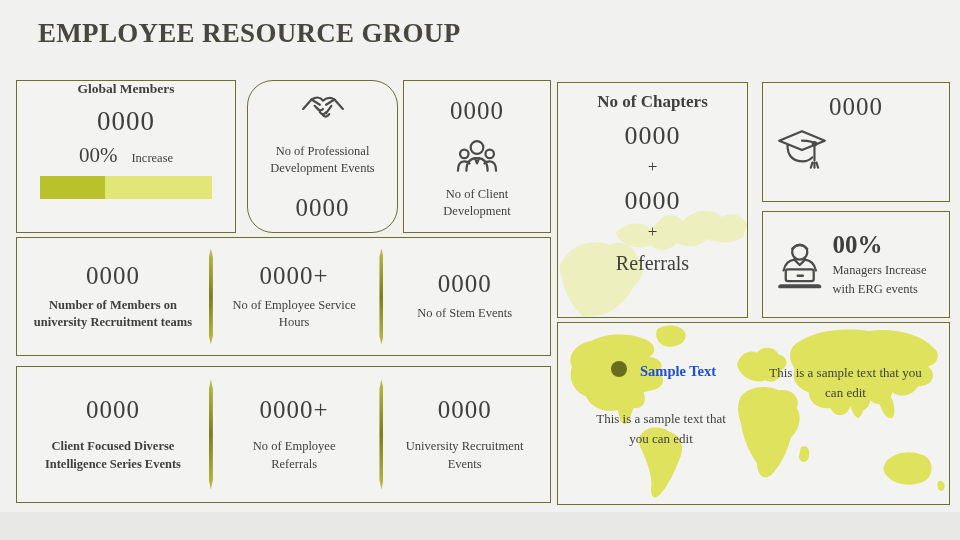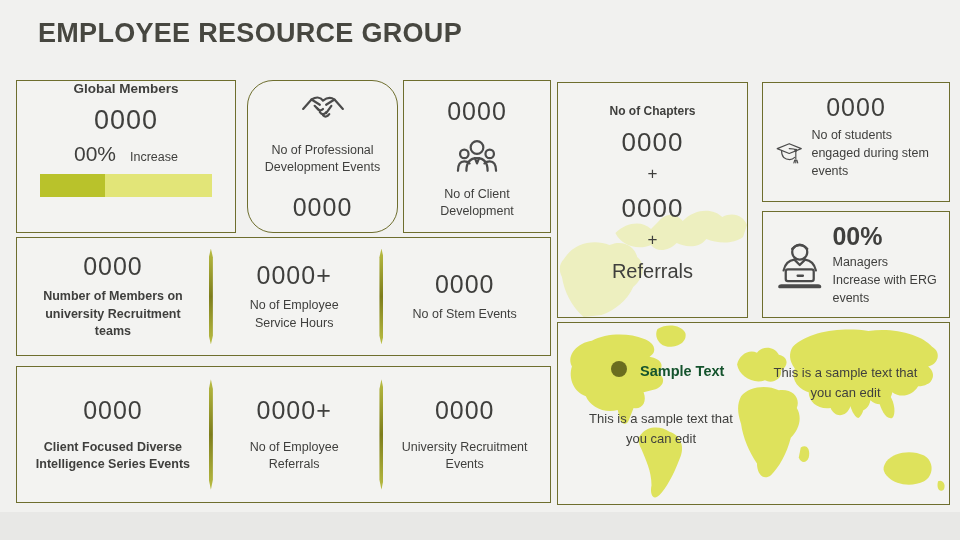--- a/index.html
+++ b/index.html
@@ -1,19 +1,19 @@
 <!DOCTYPE html>
 <html><head>
 <meta charset="utf-8">
 <style>
   * { margin:0; padding:0; box-sizing:border-box; }
   html,body { background:#e8e8e6; }
   .slide {
     position:relative; width:960px; height:512px; margin:0 auto;
-    background:#f1f1ef; font-family:Liberation Sans, sans-serif; color:#3f3f3d;
+    background:#f1f1ef; font-family:Liberation Serif, serif; color:#3f3f3d;
     overflow:hidden;
   }
   .title {
     position:absolute; left:38px; top:18px;
     font-size:27px; font-weight:800; letter-spacing:.3px; color:#474740;
   }
   .box {
     position:absolute; border:1.5px solid #6e6e2e; background:#f3f3f1;
   }
   .center { text-align:center; }
@@ -40,36 +40,36 @@
   .cell .lbl.bold { font-weight:bold; }
   .divider {
     position:absolute; width:4px; top:9%; height:82%;
     background:linear-gradient(180deg,#b9bd42,#7d7d1c 50%,#b9bd42);
     clip-path:polygon(50% 0%,100% 9%,100% 91%,50% 100%,0% 91%,0% 9%);
   }
   .div1 { left:36%; } .div2 { left:68%; }
 
   
   .chapters-stack { position:relative; z-index:1; display:flex; flex-direction:column; align-items:center; }
-  .ch-heading { margin-top:21px; font-size:12px; font-weight:bold; }
+  .ch-heading { margin-top:9px; font-size:17px; font-weight:bold; }
   .ch-value { margin-top:9px; font-size:26px; letter-spacing:1px; }
   .ch-plus  { margin-top:6px; font-size:17px; }
   .ch-footer { margin-top:10px; font-size:20px; }
   .ch-map { position:absolute; left:0; bottom:0; width:100%; height:120px; }
 
   
   .icon-row { display:flex; align-items:center; padding:0 10px 0 12px; gap:8px; }
   .side-label { font-size:12.5px; line-height:1.45; text-align:left; }
   .big-pct { font-size:25px; font-weight:bold; margin-bottom:2px; }
 
   
   .world { position:absolute; inset:0; width:100%; height:100%; }
   .map-dot { position:absolute; left:53px; top:38px; width:16px; height:16px;
              border-radius:50%; background:#6a6d1f; }
-  .map-sample { position:absolute; left:82px; top:40px; font-size:14.5px; font-weight:bold; color:#14532d; }
+  .map-sample { position:absolute; left:82px; top:40px; font-size:14.5px; font-weight:bold; color:#1d4ed8; }
   .map-cap-left  { position:absolute; left:28px;  top:86px; width:150px; font-size:13px; line-height:1.5; text-align:center; }
   .map-cap-right { position:absolute; left:210px; top:40px; width:155px; font-size:13px; line-height:1.5; text-align:center; }
 
   .linework { stroke:#4b4b4b; fill:none; stroke-width:2.1; stroke-linecap:round; stroke-linejoin:round; }
 </style>
 </head>
 <body>
 
 <div class="slide">
 
@@ -187,21 +187,20 @@
       <svg width="54" height="48" viewBox="0 0 52 46">
         <g class="linework" stroke-width="1.9">
           <polygon points="4,15 26,6 48,15 26,24"></polygon>
           <path d="M12,19 C12,31 18,35 27,35 C31,35 34,33 36,31"></path>
           <path d="M26,15 q10,0 12,3"></path>
           <circle cx="38" cy="18" r="1.6"></circle>
           <path d="M38,20 L38,34"></path>
           <path d="M36,36 l-1.5,5 M38,36 l0,5 M40,36 l1.5,5"></path>
         </g>
       </svg>
-      <div class="side-label">No of students engaged during stem events</div>
     </div>
   </div>
 
   <div class="box" style="left:762px;top:211px;width:188px;height:107px;">
     <div class="icon-row" style="height:100%;">
       <svg width="52" height="52" viewBox="0 0 46 44">
         <g class="linework" stroke-width="1.9">
           <circle cx="23" cy="10" r="7"></circle>
           <path d="M16,7 q7,-7 14,0"></path>
           <path d="M8,27 q2,-9 10,-10"></path>

